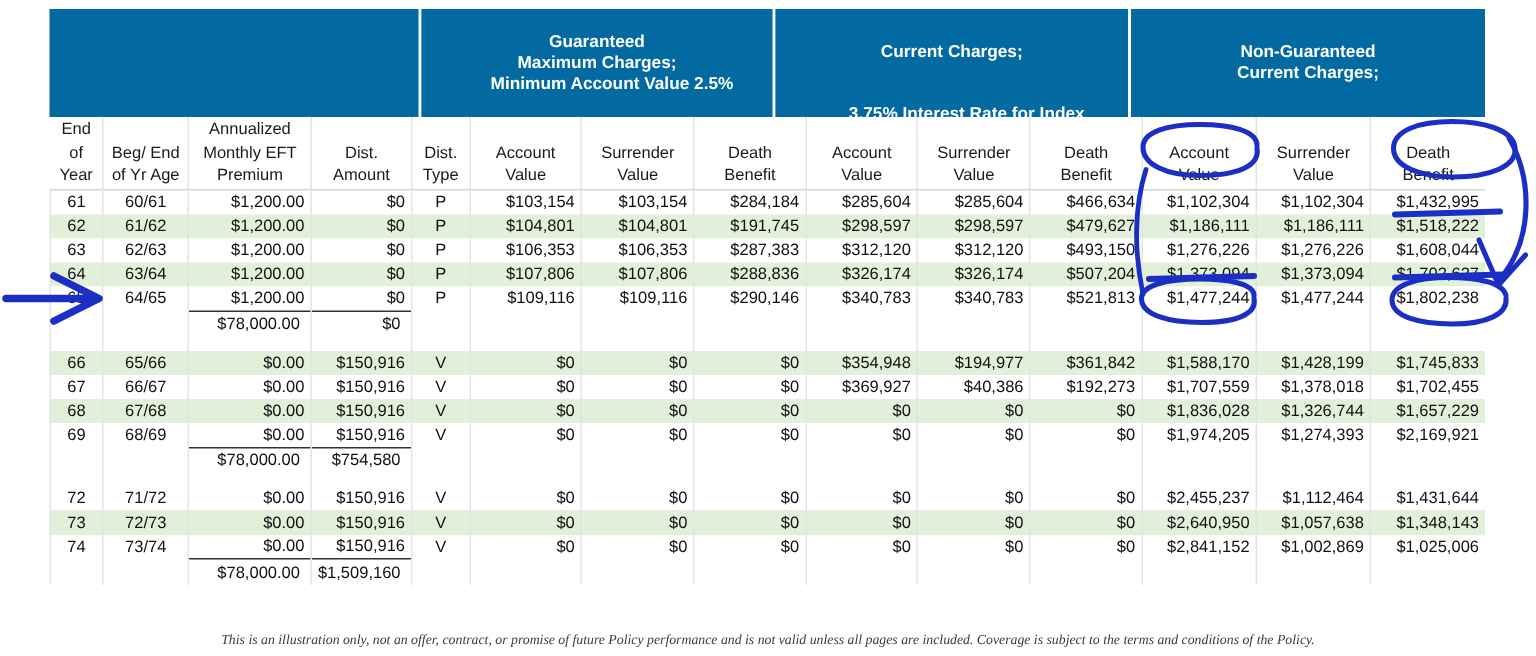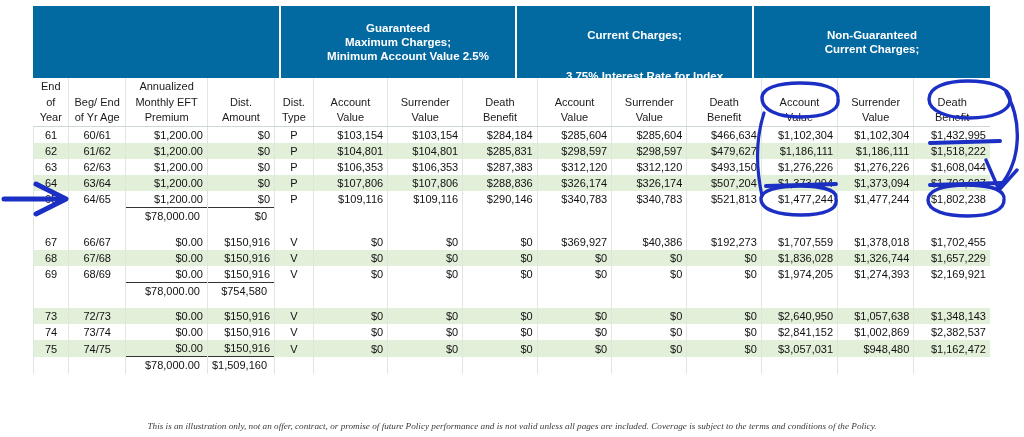--- a/index.html
+++ b/index.html
@@ -198,21 +198,21 @@
           <td class="money">$1,432,995</td>
         </tr>
         <tr class="band">
           <td class="c nb">62</td>
           <td class="c">61/62</td>
           <td class="money">$1,200.00</td>
           <td class="money">$0</td>
           <td class="c">P</td>
           <td class="money gsep">$104,801</td>
           <td class="money">$104,801</td>
-          <td class="money">$285,831</td>
+          <td class="money">$191,745</td>
           <td class="money gsep">$298,597</td>
           <td class="money">$298,597</td>
           <td class="money">$479,627</td>
           <td class="money gsep">$1,186,111</td>
           <td class="money">$1,186,111</td>
           <td class="money">$1,518,222</td>
         </tr>
         <tr class="plain">
           <td class="c nb">63</td>
           <td class="c">62/63</td>
@@ -286,20 +286,36 @@
           <td class="gsep"></td>
           <td class=""></td>
           <td class=""></td>
           <td class="gsep"></td>
           <td class=""></td>
           <td class=""></td>
           <td class="gsep"></td>
           <td class=""></td>
           <td class=""></td>
         </tr>
+        <tr class="band">
+          <td class="c nb">66</td>
+          <td class="c">65/66</td>
+          <td class="money">$0.00</td>
+          <td class="money">$150,916</td>
+          <td class="c">V</td>
+          <td class="money gsep">$0</td>
+          <td class="money">$0</td>
+          <td class="money">$0</td>
+          <td class="money gsep">$354,948</td>
+          <td class="money">$194,977</td>
+          <td class="money">$361,842</td>
+          <td class="money gsep">$1,588,170</td>
+          <td class="money">$1,428,199</td>
+          <td class="money">$1,745,833</td>
+        </tr>
         <tr class="plain">
           <td class="c nb">67</td>
           <td class="c">66/67</td>
           <td class="money">$0.00</td>
           <td class="money">$150,916</td>
           <td class="c">V</td>
           <td class="money gsep">$0</td>
           <td class="money">$0</td>
           <td class="money">$0</td>
           <td class="money gsep">$369,927</td>
@@ -366,20 +382,36 @@
           <td class="gsep"></td>
           <td class=""></td>
           <td class=""></td>
           <td class="gsep"></td>
           <td class=""></td>
           <td class=""></td>
           <td class="gsep"></td>
           <td class=""></td>
           <td class=""></td>
         </tr>
+        <tr class="plain">
+          <td class="c nb">72</td>
+          <td class="c">71/72</td>
+          <td class="money">$0.00</td>
+          <td class="money">$150,916</td>
+          <td class="c">V</td>
+          <td class="money gsep">$0</td>
+          <td class="money">$0</td>
+          <td class="money">$0</td>
+          <td class="money gsep">$0</td>
+          <td class="money">$0</td>
+          <td class="money">$0</td>
+          <td class="money gsep">$2,455,237</td>
+          <td class="money">$1,112,464</td>
+          <td class="money">$1,431,644</td>
+        </tr>
         <tr class="band">
           <td class="c nb">73</td>
           <td class="c">72/73</td>
           <td class="money">$0.00</td>
           <td class="money">$150,916</td>
           <td class="c">V</td>
           <td class="money gsep">$0</td>
           <td class="money">$0</td>
           <td class="money">$0</td>
           <td class="money gsep">$0</td>
@@ -396,37 +428,21 @@
           <td class="money">$150,916</td>
           <td class="c">V</td>
           <td class="money gsep">$0</td>
           <td class="money">$0</td>
           <td class="money">$0</td>
           <td class="money gsep">$0</td>
           <td class="money">$0</td>
           <td class="money">$0</td>
           <td class="money gsep">$2,841,152</td>
           <td class="money">$1,002,869</td>
-          <td class="money">$2,382,537</td>
-        </tr>
-        <tr class="band">
-          <td class="c nb">75</td>
-          <td class="c">74/75</td>
-          <td class="money">$0.00</td>
-          <td class="money">$150,916</td>
-          <td class="c">V</td>
-          <td class="money gsep">$0</td>
-          <td class="money">$0</td>
-          <td class="money">$0</td>
-          <td class="money gsep">$0</td>
-          <td class="money">$0</td>
-          <td class="money">$0</td>
-          <td class="money gsep">$3,057,031</td>
-          <td class="money">$948,480</td>
-          <td class="money">$1,162,472</td>
+          <td class="money">$1,025,006</td>
         </tr>
         <tr class="subtotal">
           <td class="nosum nb"></td>
           <td class="nosum"></td>
           <td class="sum">$78,000.00</td>
           <td class="sum">$1,509,160</td>
           <td class="nosum"></td>
           <td class="nosum gsep"></td>
           <td class="nosum"></td>
           <td class="nosum"></td>

